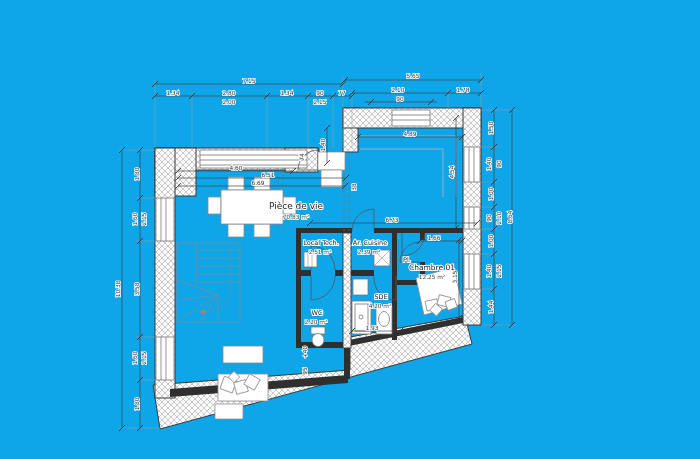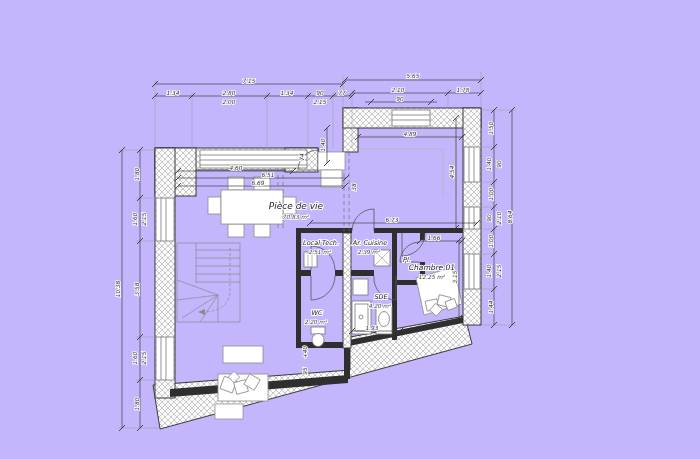--- a/index.html
+++ b/index.html
@@ -1,17 +1,17 @@
 <!DOCTYPE html>
 <html><head>
 <meta charset="utf-8">
 <style>
   html,body{margin:0;padding:0;background:#ffffff;}
-  .stage{position:relative;width:700px;height:459px;background:#c4b5fd;overflow:hidden;
-         font-family:"DejaVu Sans",sans-serif;font-style:italic;}
+  .stage{position:relative;width:700px;height:459px;background:#0ea5e9;overflow:hidden;
+         font-family:"DejaVu Sans",sans-serif;}
   svg{display:block;}
   .dim{font-family:"DejaVu Sans",sans-serif;font-size:5.8px;fill:#333;
        text-anchor:middle;dominant-baseline:middle;
        paint-order:stroke;stroke:#fff;stroke-width:1.6px;}
   .room-name{font-family:"DejaVu Sans",sans-serif;fill:#222;text-anchor:middle;
        dominant-baseline:middle;paint-order:stroke;stroke:#fff;stroke-width:2px;}
   .room-area{font-family:"DejaVu Sans",sans-serif;font-size:5.8px;fill:#444;
        text-anchor:middle;dominant-baseline:middle;
        paint-order:stroke;stroke:#fff;stroke-width:1.6px;}
 </style>

